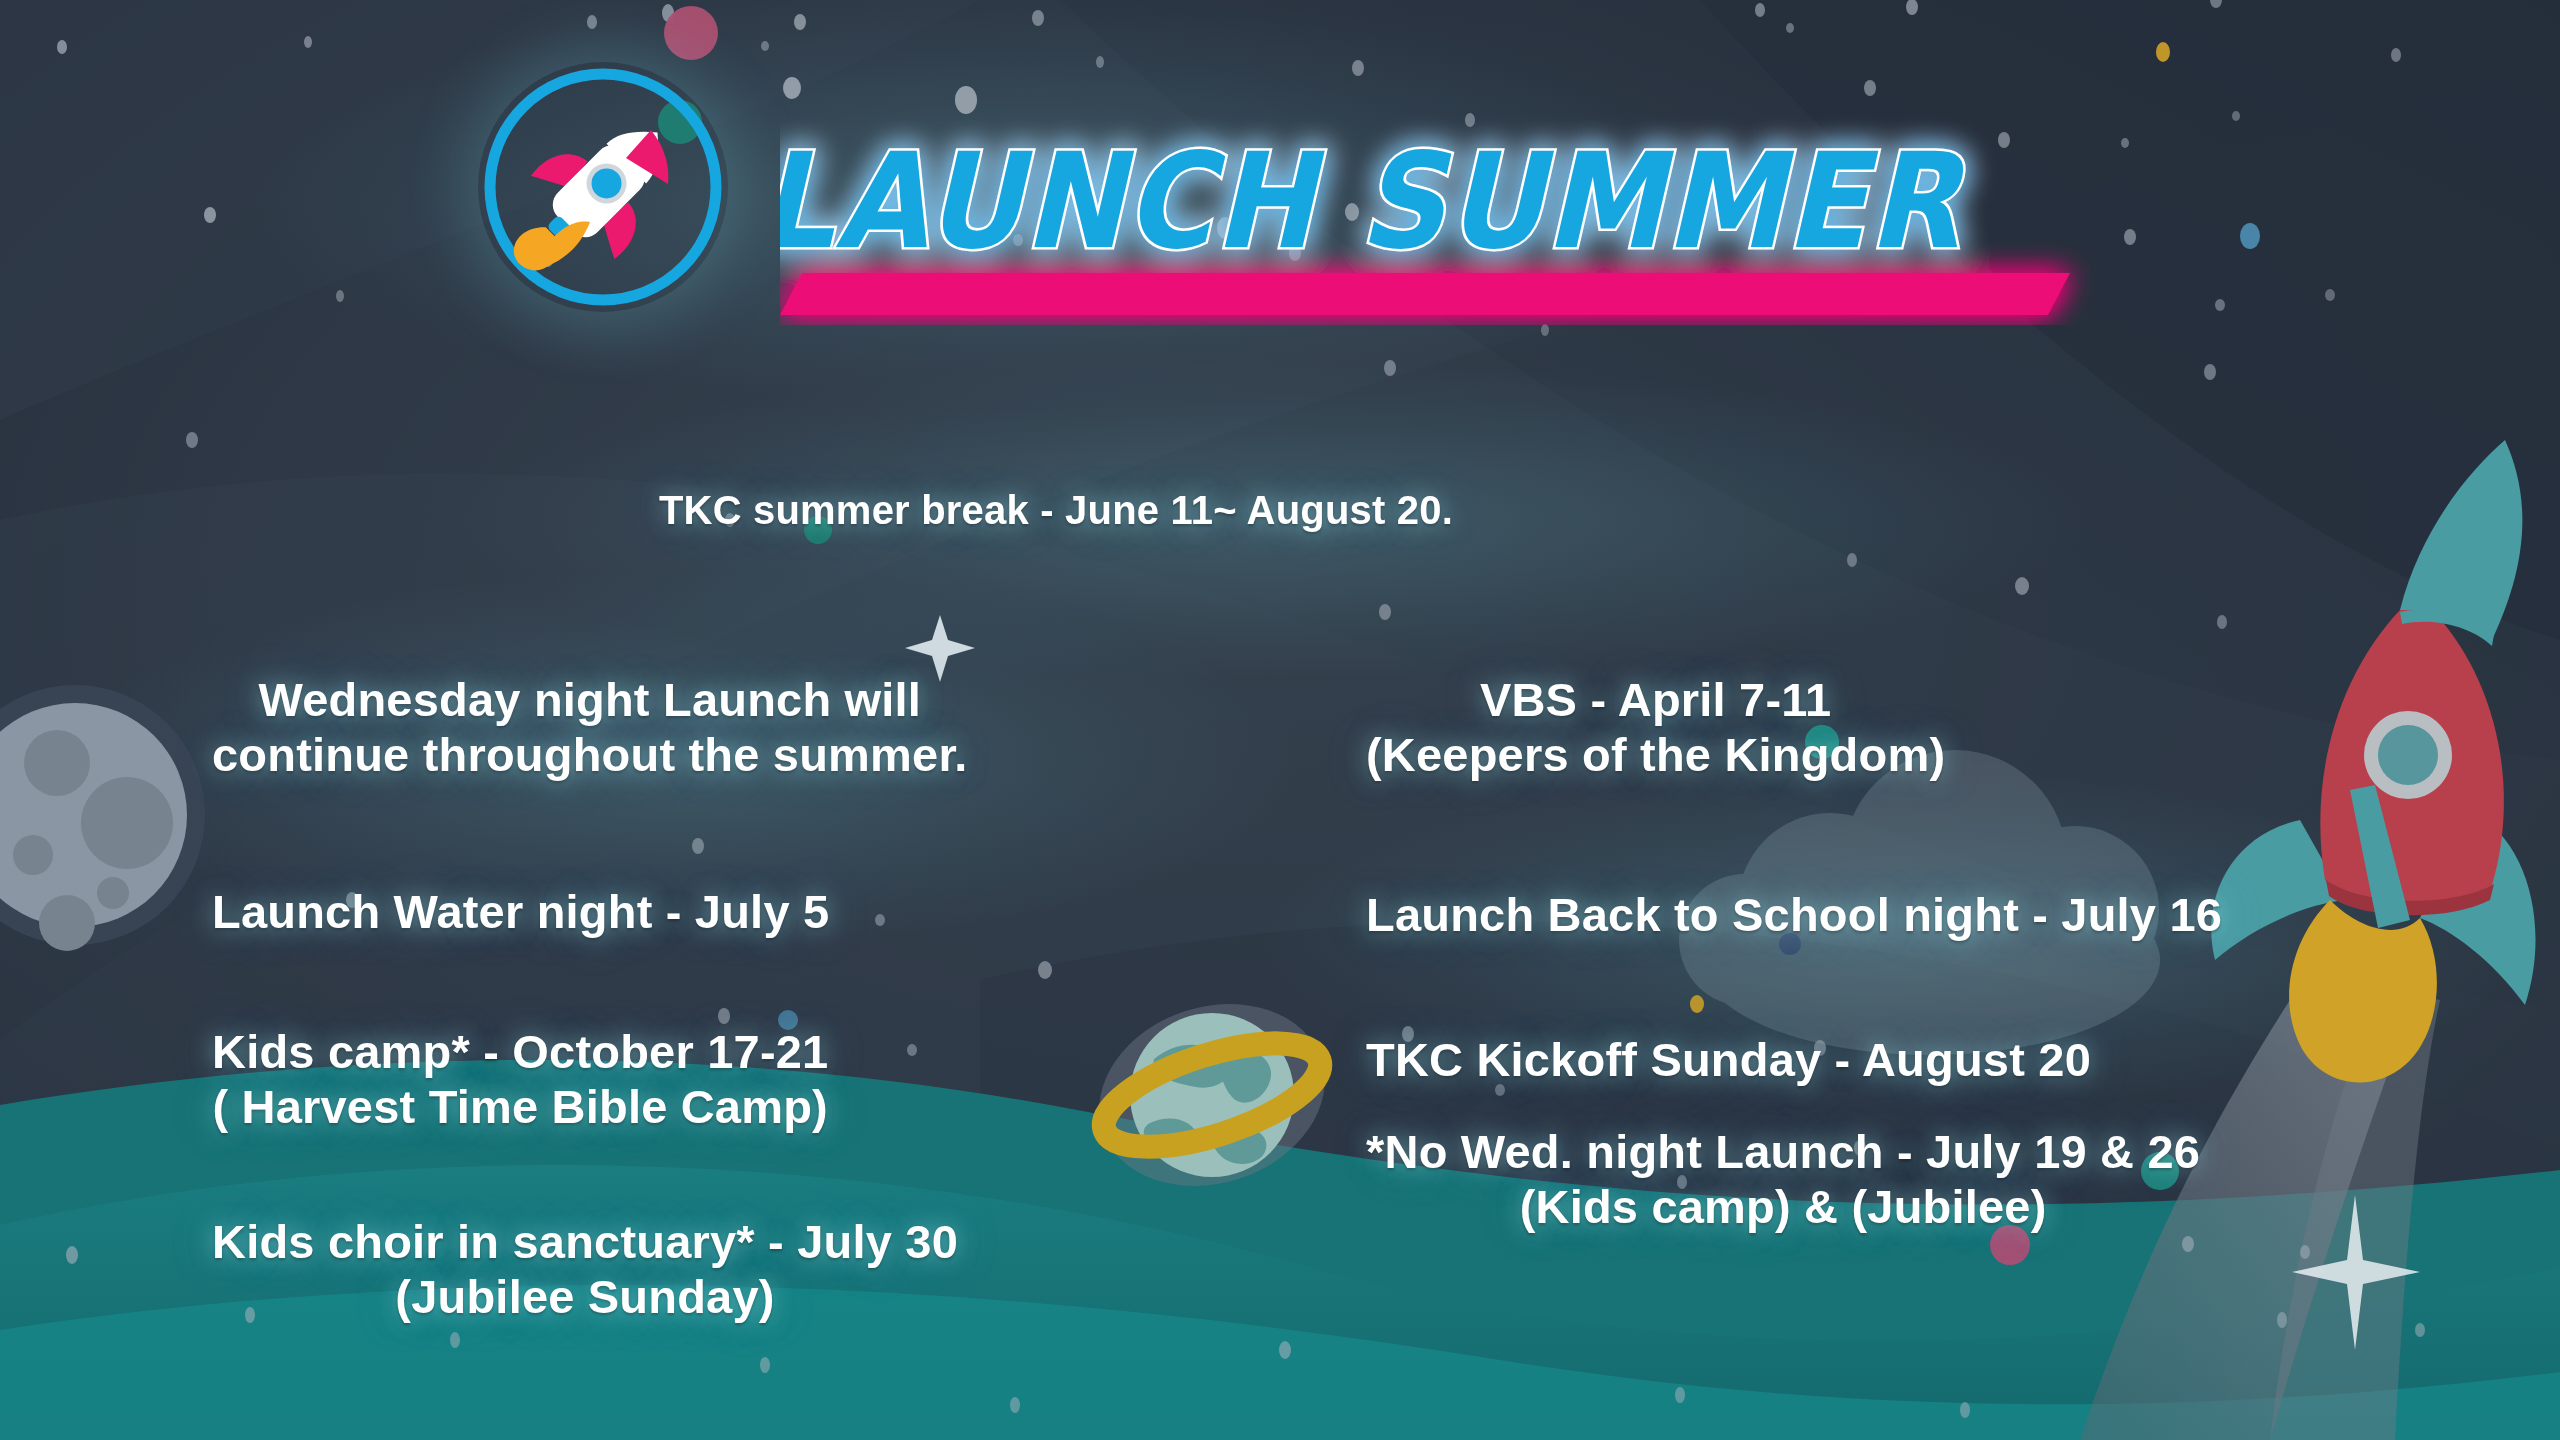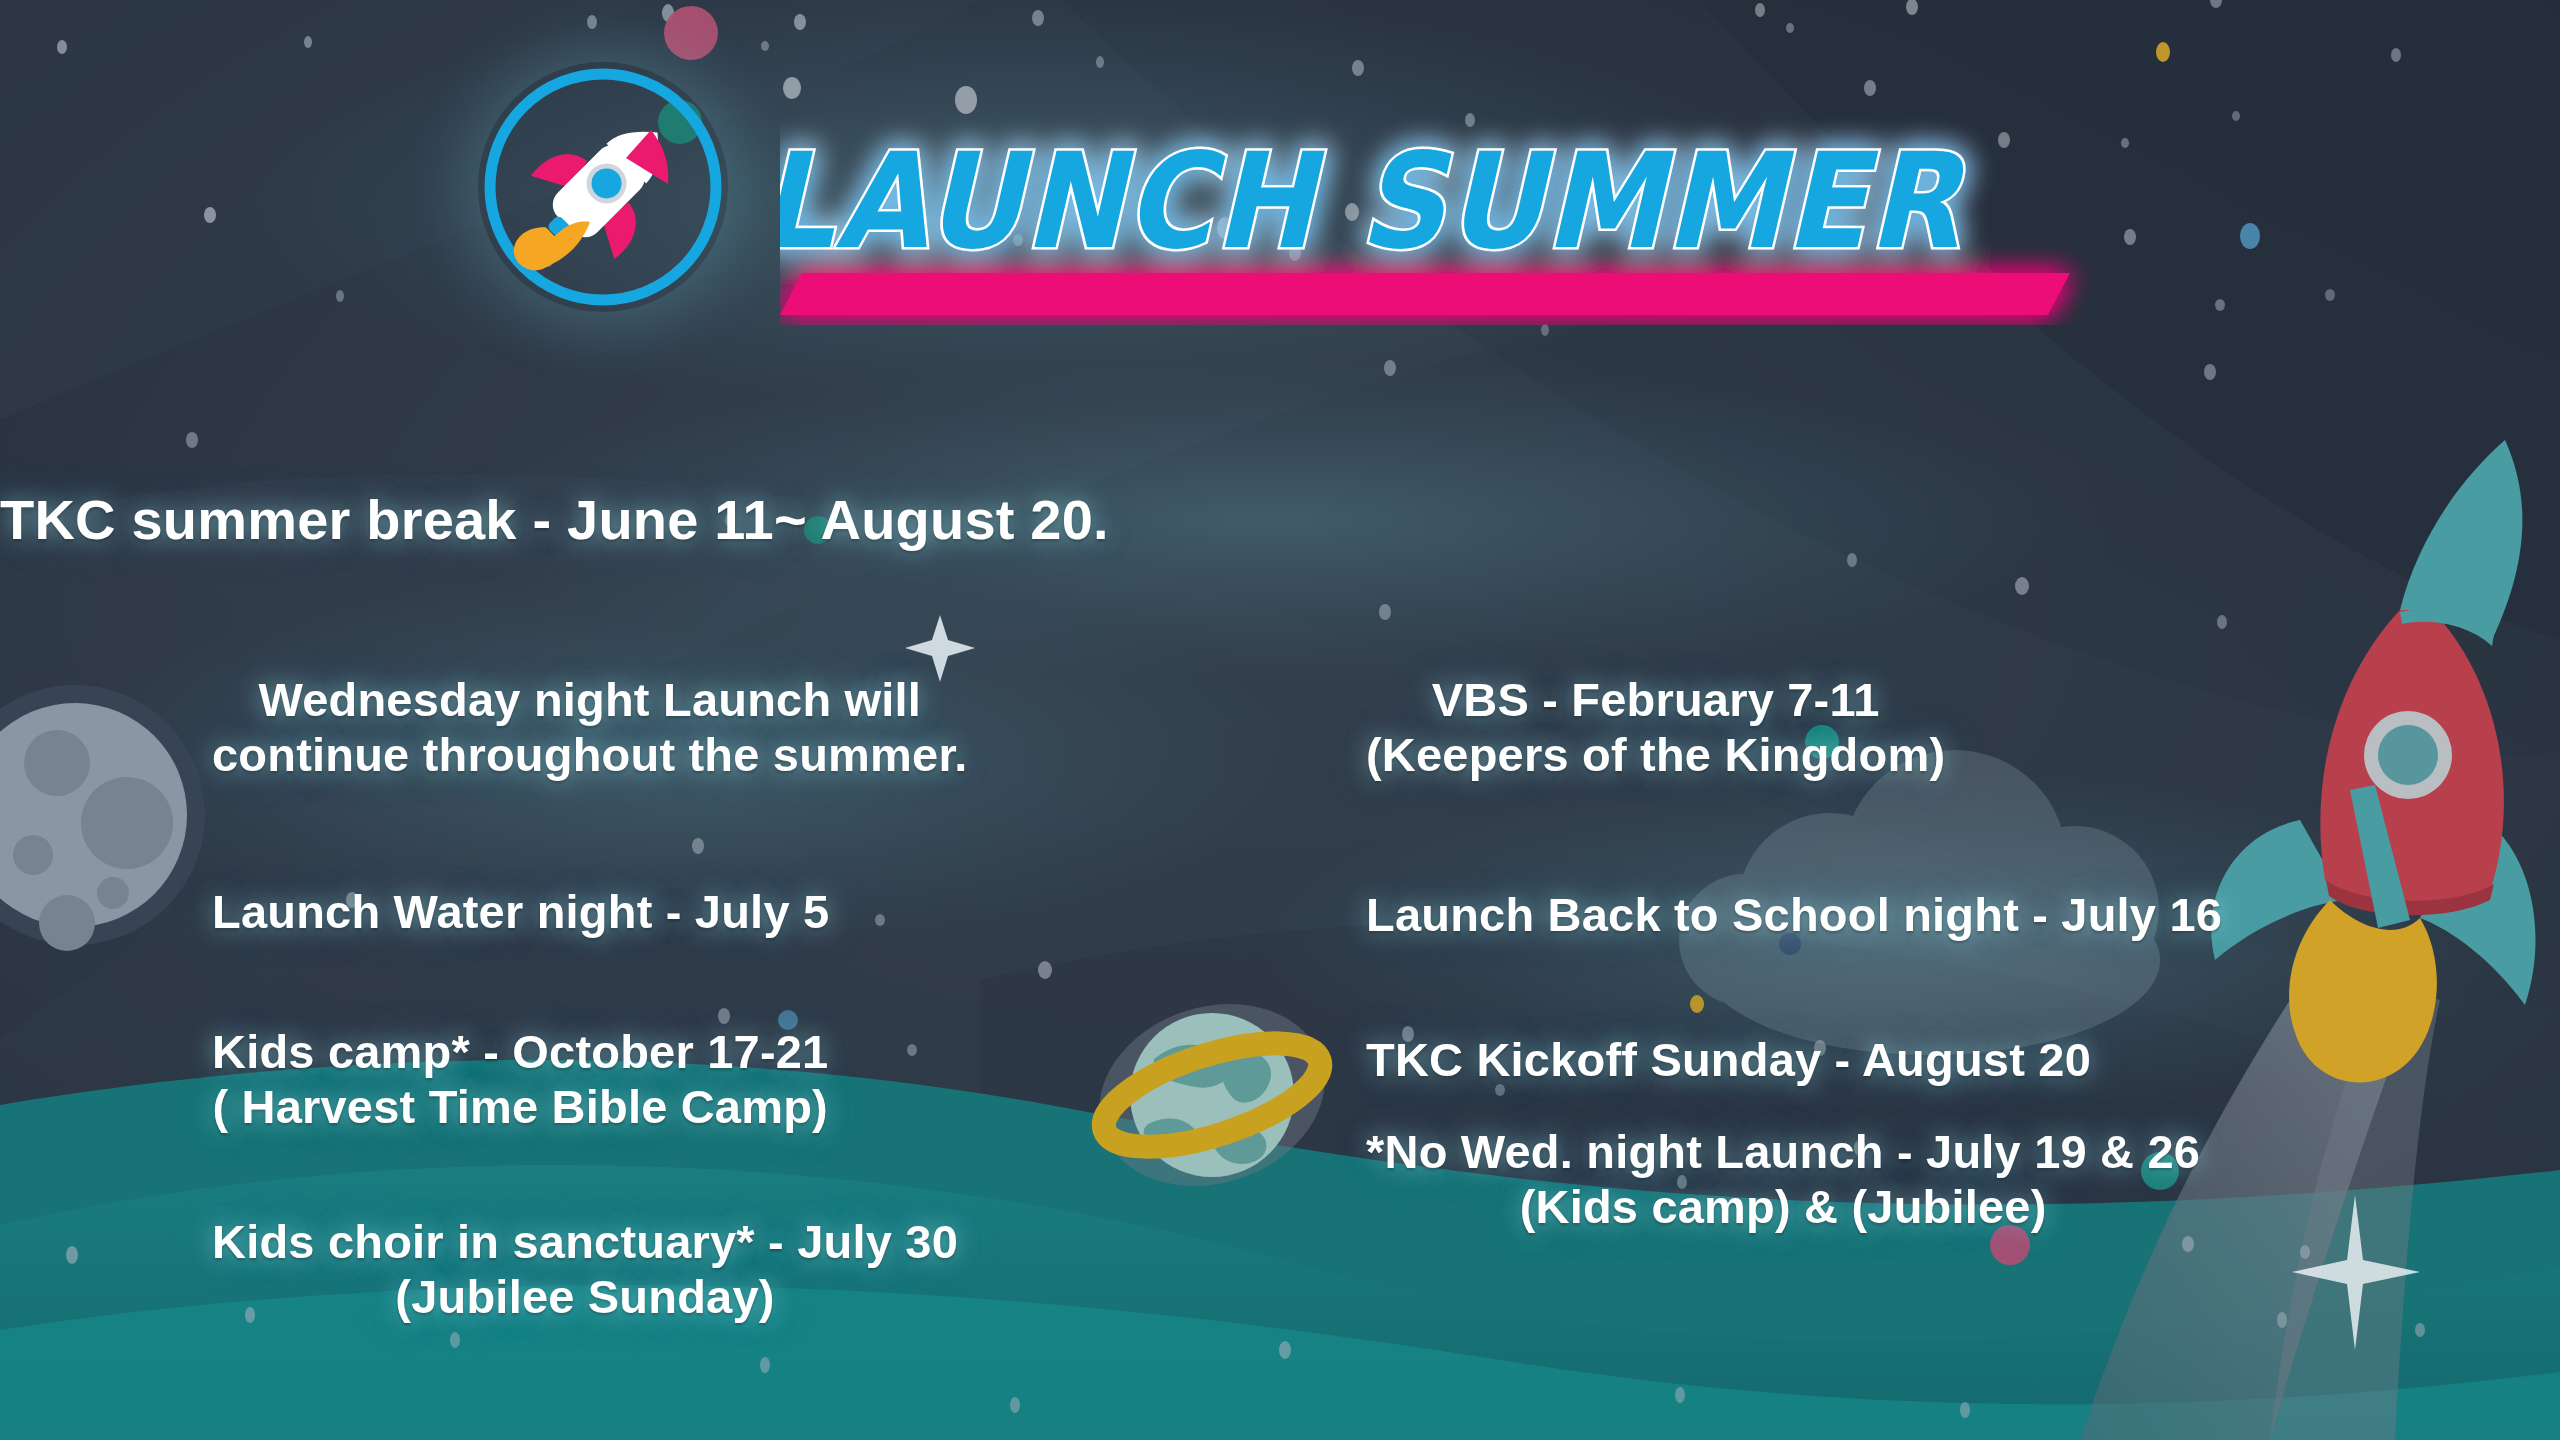--- a/index.html
+++ b/index.html
@@ -65,22 +65,22 @@
       0 0 22px rgba(150, 225, 235, 0.55),
       0 0 48px rgba(120, 200, 215, 0.30),
       0 2px 3px rgba(0, 0, 0, 0.35);
     white-space: pre-line;
   }
 
   #subtitle {
     left: 0;
     top: 487px;
     width: 2112px;
-    text-align: left;
-    font-size: 56px;
+    text-align: center;
+    font-size: 40px;
   }
 
   .col-item { font-size: 47px; text-align: center; }
 
   #col-left  { position: absolute; left: 212px; top: 672px; width: 1000px; }
   #col-right { position: absolute; left: 1366px; top: 672px; width: 1120px; }
 
   .col-item.li1 { position: absolute; left: 0; top: 0px; }
   .col-item.li2 { position: absolute; left: 0; top: 212px; }
   .col-item.li3 { position: absolute; left: 0; top: 352px; }
@@ -340,21 +340,21 @@
     <div class="poster-text col-item li1">Wednesday night Launch will
 continue throughout the summer.</div>
     <div class="poster-text col-item li2">Launch Water night - July 5</div>
     <div class="poster-text col-item li3">Kids camp* - October 17-21
 ( Harvest Time Bible Camp)</div>
     <div class="poster-text col-item li4">Kids choir in sanctuary* - July 30
 (Jubilee Sunday)</div>
   </div>
 
   <div id="col-right">
-    <div class="poster-text col-item ri1">VBS - February 7-11
+    <div class="poster-text col-item ri1">VBS - April 7-11
 (Keepers of the Kingdom)</div>
     <div class="poster-text col-item ri2">Launch Back to School night - July 16</div>
     <div class="poster-text col-item ri3">TKC Kickoff Sunday - August 20</div>
     <div class="poster-text col-item ri4">*No Wed. night Launch - July 19 &amp; 26
 (Kids camp) &amp; (Jubilee)</div>
   </div>
 
 </div>
 
 </body></html>

